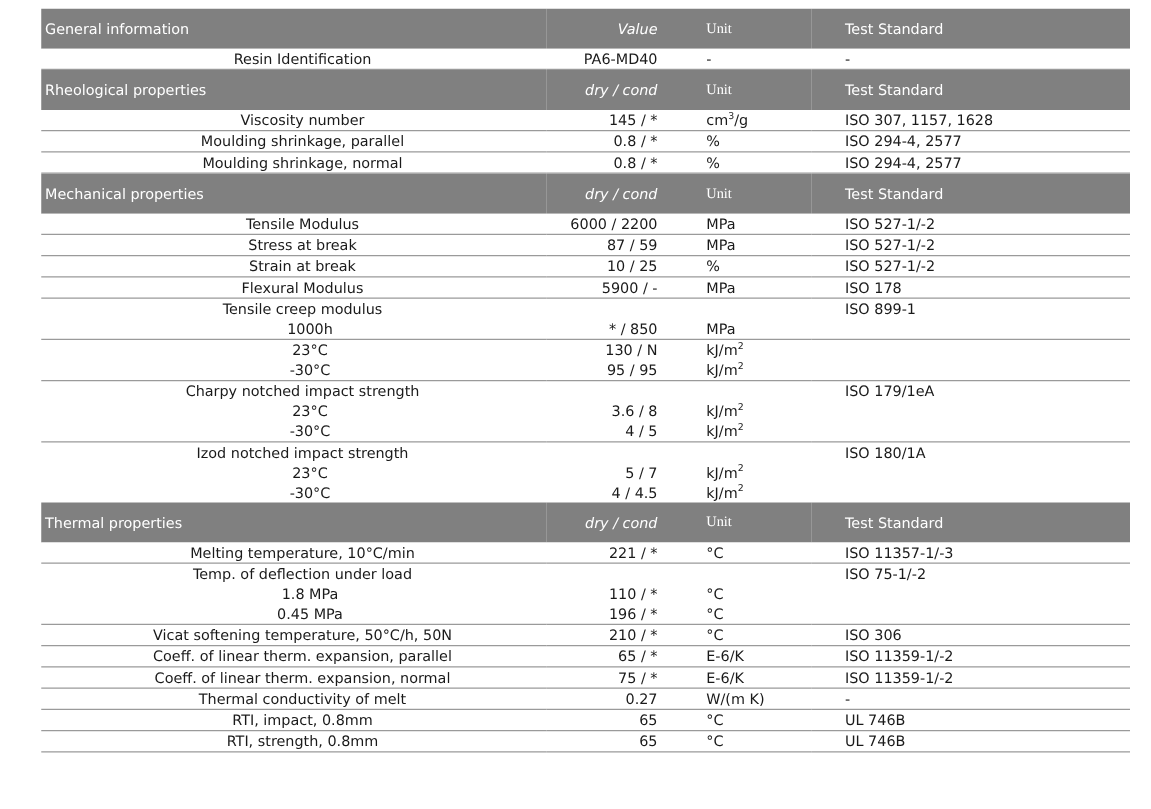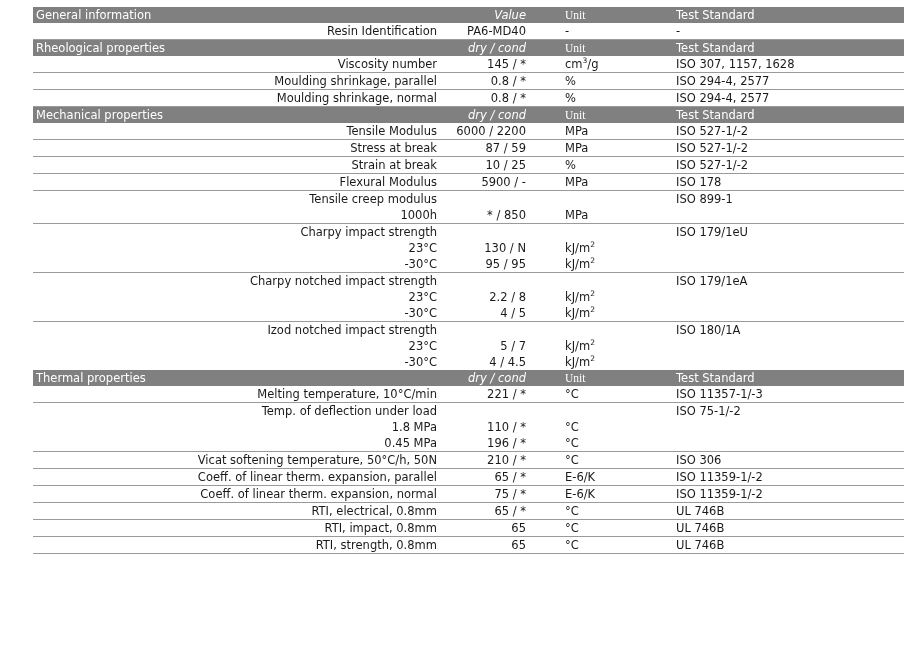--- a/index.html
+++ b/index.html
@@ -27,41 +27,41 @@
     font-size: 11.5px;
   }
   table.datasheet col.c-prop  { width: 404px; }
   table.datasheet col.c-value { width: 115px; }
   table.datasheet col.c-unit  { width: 97px; }
   table.datasheet col.c-std   { width: 255px; }
 
   tr.section-row > td {
     background: #808080;
     color: #ffffff;
-    height: 16px;
+    height: 32px;
     line-height: 16px;
     padding: 0;
     border: none;
     font-size: 11.5px;
     margin-left: 44px;
   }
   tr.section-row td.prop { padding-left: 3px; text-align: left; }
   tr.section-row td.value { text-align: right; padding-right: 26px; font-style: italic; }
   tr.section-row td.unit { text-align: left; padding-left: 13px; font-family: Liberation Serif, serif; }
   tr.section-row td.std { text-align: left; padding-left: 27px; }
 
   tr.data-row > td {
     height: 16px;
     line-height: 16px;
     padding: 0;
     background: #ffffff;
     color: #1a1a1a;
     font-size: 11.5px;
   }
-  tr.data-row td.prop { padding-left: 14px; text-align: right; }
+  tr.data-row td.prop { padding-left: 14px; text-align: center; }
   tr.data-row td.prop.sub { padding-left: 26px; }
   tr.data-row td.value { text-align: right; padding-right: 26px; }
   tr.data-row td.unit { text-align: left; padding-left: 13px; }
   tr.data-row td.std { text-align: left; padding-left: 27px; }
 
   tr.ruled > td {
     border-bottom: 1px solid #9a9a9a;
   }
   tr.section-row > td { border-bottom: none; }
 
@@ -155,46 +155,40 @@
           <td class="unit"></td>
           <td class="std">ISO 899-1</td>
         </tr>
         <tr class="data-row ruled">
           <td class="prop sub">1000h</td>
           <td class="value">* / 850</td>
           <td class="unit">MPa</td>
           <td class="std"></td>
         </tr>
         <tr class="data-row">
-          <td class="prop">Charpy impact strength</td>
-          <td class="value"></td>
-          <td class="unit"></td>
-          <td class="std">ISO 179/1eU</td>
-        </tr>
-        <tr class="data-row">
           <td class="prop sub">23°C</td>
           <td class="value">130 / N</td>
           <td class="unit">kJ/m<sup>2</sup></td>
           <td class="std"></td>
         </tr>
         <tr class="data-row ruled">
           <td class="prop sub">-30°C</td>
           <td class="value">95 / 95</td>
           <td class="unit">kJ/m<sup>2</sup></td>
           <td class="std"></td>
         </tr>
         <tr class="data-row">
           <td class="prop">Charpy notched impact strength</td>
           <td class="value"></td>
           <td class="unit"></td>
           <td class="std">ISO 179/1eA</td>
         </tr>
         <tr class="data-row">
           <td class="prop sub">23°C</td>
-          <td class="value">2.2 / 8</td>
+          <td class="value">3.6 / 8</td>
           <td class="unit">kJ/m<sup>2</sup></td>
           <td class="std"></td>
         </tr>
         <tr class="data-row ruled">
           <td class="prop sub">-30°C</td>
           <td class="value">4 / 5</td>
           <td class="unit">kJ/m<sup>2</sup></td>
           <td class="std"></td>
         </tr>
         <tr class="data-row">
@@ -257,24 +251,24 @@
           <td class="unit">E-6/K</td>
           <td class="std">ISO 11359-1/-2</td>
         </tr>
         <tr class="data-row ruled">
           <td class="prop">Coeff. of linear therm. expansion, normal</td>
           <td class="value">75 / *</td>
           <td class="unit">E-6/K</td>
           <td class="std">ISO 11359-1/-2</td>
         </tr>
         <tr class="data-row ruled">
-          <td class="prop">RTI, electrical, 0.8mm</td>
-          <td class="value">65 / *</td>
-          <td class="unit">°C</td>
-          <td class="std">UL 746B</td>
+          <td class="prop">Thermal conductivity of melt</td>
+          <td class="value">0.27</td>
+          <td class="unit">W/(m K)</td>
+          <td class="std">-</td>
         </tr>
         <tr class="data-row ruled">
           <td class="prop">RTI, impact, 0.8mm</td>
           <td class="value">65</td>
           <td class="unit">°C</td>
           <td class="std">UL 746B</td>
         </tr>
         <tr class="data-row ruled">
           <td class="prop">RTI, strength, 0.8mm</td>
           <td class="value">65</td>

